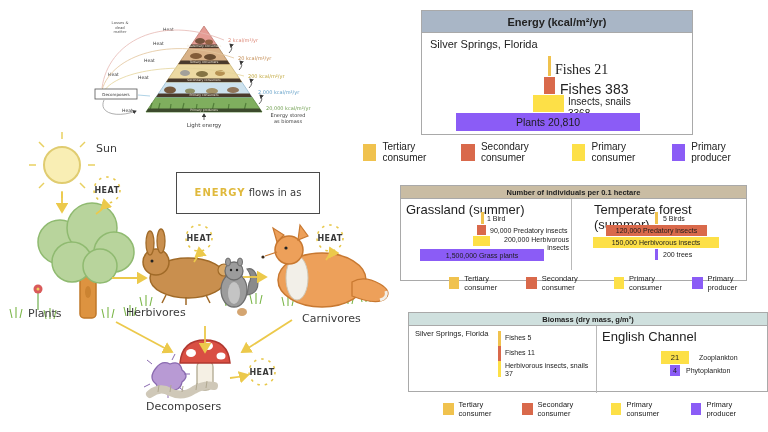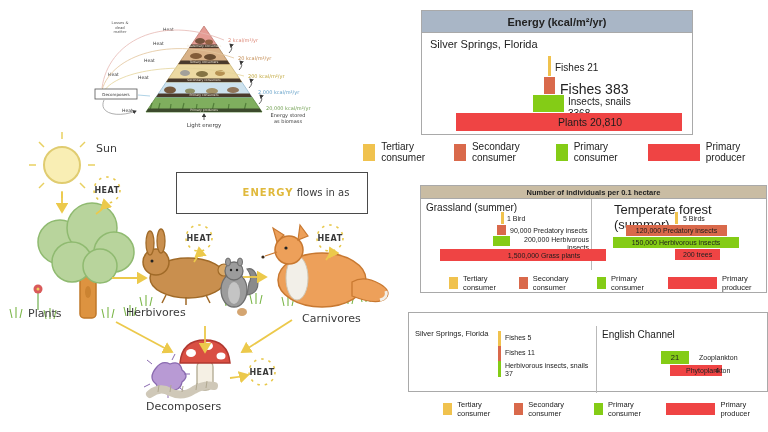--- a/index.html
+++ b/index.html
@@ -9,37 +9,37 @@
   .hand-lg{font-size:11px;fill:#3a3a3a;}
   .hand-heat{font-size:8px;font-weight:bold;fill:#3a3a3a;letter-spacing:.5px;}
   
   .panel{position:absolute;background:#fff;border:1px solid #a9a9a9;box-sizing:border-box;}
   .phead{position:absolute;left:0;top:0;right:0;display:flex;align-items:center;justify-content:center;
          font-weight:700;border-bottom:1px solid #a9a9a9;box-sizing:border-box;}
   .loc{position:absolute;font-weight:400;}
   .bar{position:absolute;}
   .c-yellow{background:#f0c24e;}
   .c-red{background:#d9694b;}
-  .c-blue{background:#84cc16;}
-  .c-green{background:#ef4444;padding-left:42px;}
+  .c-blue{background:#fde047;}
+  .c-green{background:#8b5cf6;}
   .lbl{position:absolute;color:#222;line-height:1.15;}
   .lbl-in{display:flex;align-items:center;justify-content:center;text-align:center;color:#1c1c1c;}
   .divider{position:absolute;width:1px;background:#b9b9b9;}
   
   .legend{position:absolute;display:flex;align-items:center;}
   .leg-item{display:flex;align-items:center;}
   .sw{display:inline-block;}
   .legend-lg .sw{width:17px;height:17px;margin-right:6px;}
   .legend-lg .leg-item{margin-right:16px;font-size:10px;}
   .legend-sm .sw{width:12px;height:12px;margin-right:5px;}
   .legend-sm .leg-item{margin-right:11px;font-size:7.5px;}
   
   .notebox{position:absolute;left:176px;top:172px;width:142px;height:40px;border:1.5px solid #4a4a4a;
            background:#fff;display:flex;flex-direction:column;align-items:center;justify-content:center;
-           font-family:"DejaVu Sans",sans-serif;font-size:10px;color:#3a3a3a;text-align:center;line-height:1.35;padding-left:48px;}
+           font-family:"DejaVu Sans",sans-serif;font-size:10px;color:#3a3a3a;text-align:center;line-height:1.35;}
   .notebox .hl{color:#e0b93c;font-weight:bold;letter-spacing:1px;}
 </style>
 </head>
 <body>
 
 <div class="canvas">
 
   <svg width="768" height="432" viewBox="0 0 768 432" style="position:absolute;left:0;top:0;">
     <defs>
       <marker id="ay" markerWidth="7" markerHeight="7" refX="5" refY="3.5" orient="auto">
@@ -262,21 +262,21 @@
   </svg>
 
   <div class="notebox">
     <div><span class="hl">ENERGY</span><span> flows in as</span></div>
   </div>
 
   <div class="panel" style="left:421px;top:10px;width:272px;height:125px;">
     <div class="phead" style="height:22px;background:#a9b6c6;font-size:11px;">Energy (kcal/m²/yr)</div>
     <div class="loc" style="left:8px;top:27px;font-size:11px;">Silver Springs, Florida</div>
     <div class="bar c-yellow" style="left:126px;top:45px;width:3px;height:20px;"></div>
-    <div class="lbl" style="left:133px;top:51px;font-size:10px;">Fishes 21</div>
+    <div class="lbl" style="left:133px;top:51px;font-size:14px;font-family:Liberation Serif, serif;">Fishes 21</div>
     <div class="bar c-red" style="left:122px;top:66px;width:11px;height:17px;"></div>
     <div class="lbl" style="left:138px;top:70px;font-size:14px;">Fishes 383</div>
     <div class="bar c-blue" style="left:111px;top:84px;width:31px;height:17px;"></div>
     <div class="lbl" style="left:146px;top:85px;width:78px;font-size:10px;">Insects, snails 3368</div>
     <div class="bar c-green lbl-in" style="left:34px;top:102px;width:184px;height:18px;font-size:10.5px;">Plants 20,810</div>
   </div>
 
   <div class="legend legend-lg" style="left:363px;top:141px;">
     <span class="leg-item">
         <span class="sw c-yellow"></span>
@@ -289,25 +289,25 @@
     <span class="leg-item">
         <span class="sw c-blue"></span>
         <span>Primary consumer</span>
       </span>
     <span class="leg-item">
         <span class="sw c-green"></span>
         <span>Primary producer</span>
       </span>
   </div>
 
-  <div class="panel" style="left:420px;top:185px;width:347px;height:108px;">
+  <div class="panel" style="left:400px;top:185px;width:347px;height:96px;">
     <div class="phead" style="height:13px;background:#c9bca3;font-size:7.5px;">Number of individuals per 0.1 hectare</div>
     <div class="divider" style="left:170px;top:13px;height:71px;"></div>
 
-    <div class="loc" style="left:5px;top:16px;font-size:10px;">Grassland (summer)</div>
+    <div class="loc" style="left:5px;top:16px;font-size:13px;">Grassland (summer)</div>
     <div class="bar c-yellow" style="left:80px;top:26px;width:2.5px;height:12px;"></div>
     <div class="lbl" style="left:86px;top:29px;font-size:7px;">1 Bird</div>
     <div class="bar c-red" style="left:76px;top:39px;width:9px;height:10px;"></div>
     <div class="lbl" style="left:89px;top:41px;font-size:7px;">90,000 Predatory insects</div>
     <div class="bar c-blue" style="left:72px;top:50px;width:17px;height:10px;"></div>
     <div class="lbl" style="left:92px;top:50px;width:76px;font-size:7px;text-align:right;">200,000 Herbivorous insects</div>
     <div class="bar c-green lbl-in" style="left:19px;top:63px;width:124px;height:12px;font-size:7px;">1,500,000 Grass plants</div>
 
     <div class="loc" style="left:176px;top:16px;font-size:13px;margin-left:17px;">Temperate forest (summer)</div>
     <div class="bar c-yellow" style="left:254px;top:26px;width:2.5px;height:12px;"></div>
@@ -331,31 +331,32 @@
         <span class="sw c-blue"></span>
         <span>Primary consumer</span>
       </span>
     <span class="leg-item">
         <span class="sw c-green"></span>
         <span>Primary producer</span>
       </span>
   </div>
 
   <div class="panel" style="left:408px;top:312px;width:360px;height:80px;">
+    <div class="phead" style="height:13px;background:#cfe0de;font-size:7.5px;">Biomass (dry mass, g/m²)</div>
     <div class="divider" style="left:187px;top:13px;height:67px;"></div>
 
     <div class="loc" style="left:6px;top:16px;font-size:7.5px;">Silver Springs, Florida</div>
     <div class="bar c-yellow" style="left:89px;top:18px;width:2.5px;height:15px;"></div>
     <div class="lbl" style="left:96px;top:21px;font-size:7px;">Fishes 5</div>
     <div class="bar c-red" style="left:89px;top:33px;width:2.5px;height:15px;"></div>
     <div class="lbl" style="left:96px;top:36px;font-size:7px;">Fishes 11</div>
     <div class="bar c-blue" style="left:89px;top:48px;width:2.5px;height:16px;"></div>
     <div class="lbl" style="left:96px;top:49px;width:86px;font-size:7px;">Herbivorous insects, snails 37</div>
 
-    <div class="loc" style="left:193px;top:16px;font-size:10px;">English Channel</div>
+    <div class="loc" style="left:193px;top:16px;font-size:13px;">English Channel</div>
     <div class="bar c-blue lbl-in" style="left:252px;top:38px;width:28px;height:13px;font-size:7.5px;">21</div>
     <div class="lbl" style="left:290px;top:41px;font-size:7px;">Zooplankton</div>
     <div class="bar c-green lbl-in" style="left:261px;top:52px;width:10px;height:11px;font-size:7px;">4</div>
     <div class="lbl" style="left:277px;top:54px;font-size:7px;">Phytoplankton</div>
   </div>
 
   <div class="legend legend-sm" style="left:443px;top:400px;">
     <span class="leg-item">
         <span class="sw c-yellow"></span>
         <span>Tertiary consumer</span>

